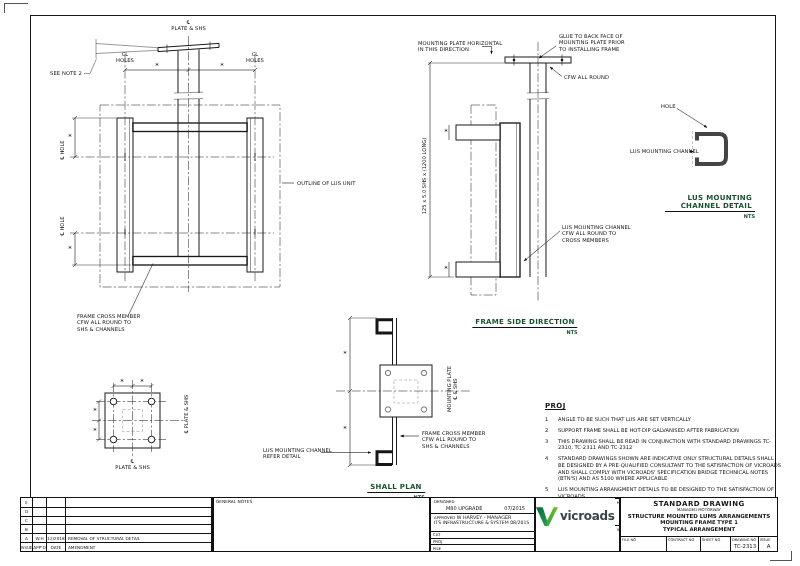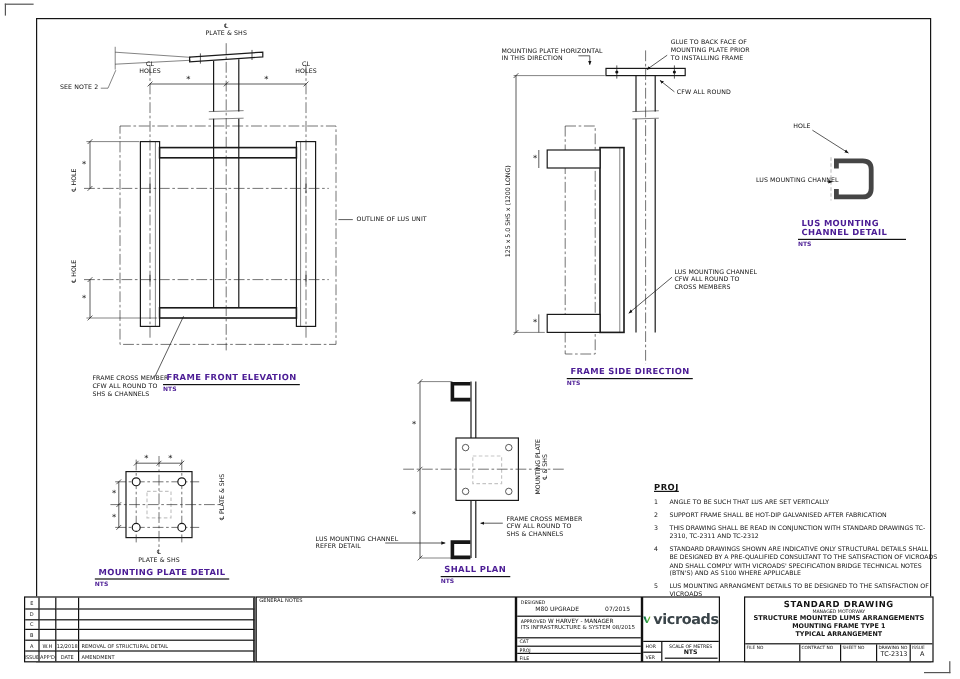--- a/index.html
+++ b/index.html
@@ -11,21 +11,21 @@
   .s1{stroke:#1a1a1a;stroke-width:1;fill:none}
   .s12{stroke:#1a1a1a;stroke-width:1.35;fill:none}
   .fW{fill:#fff}
   .cld{stroke:#2b2b2b;stroke-width:0.55;fill:none;stroke-dasharray:9 2.2 2.2 2.2}
   .ghost{stroke:#c5c5c5;stroke-width:1;fill:none;stroke-dasharray:3 2}
   .lbl{position:absolute;font-size:5.2px;line-height:1.22;white-space:pre-line;color:#111;letter-spacing:0.1px;}
   .ctr{transform:translateX(-50%);text-align:center;}
   .vlbl{position:absolute;font-size:5.2px;line-height:1.15;white-space:pre-line;color:#111;
         transform:translate(-50%,-50%) rotate(-90deg);text-align:center;}
   .star{position:absolute;font-size:7px;color:#111;transform:translate(-50%,-50%);}
-  .view-title{position:absolute;transform:translateX(-50%);text-align:left;color:#4c1d95;}
+  .view-title{position:absolute;transform:translateX(-50%);text-align:right;color:#14532d;margin-top:12px;}
   .vt-main{font-size:7px;font-weight:bold;letter-spacing:0.3px;border-bottom:1px solid #111;padding:0 3px 1px;}
   .vt-scale{font-size:5px;font-weight:bold;padding-top:1px;}
   #notes{position:absolute;left:545px;top:402px;width:237px;}
   .notes-h{font-size:7px;font-weight:bold;text-decoration:underline;margin-bottom:6px;letter-spacing:0.4px;}
   .note{display:flex;gap:7px;font-size:5.2px;line-height:1.3;margin-bottom:4px;}
   .note-num{width:6px;flex:none;}
   .note-txt{flex:1;}
   #border{position:absolute;left:30px;top:15px;width:746px;height:537px;border:1.8px solid #151515;box-sizing:border-box;}
   .trim{position:absolute;box-sizing:border-box;}
   #trim-tl{left:4px;top:3px;width:24px;height:10px;border-left:1px solid #555;border-top:1px solid #555;}
@@ -40,21 +40,21 @@
   .mini{font-size:3.9px;color:#111;display:block;}
   #desbox{left:430px;top:497px;width:105px;height:55px;display:flex;flex-direction:column;}
   .des-r1{height:16px;border-bottom:0.8px solid #111;padding:1px 3px;box-sizing:border-box;}
   .des-line{display:flex;justify-content:space-between;font-size:5px;padding:1px 6px 0 12px;}
   .des-r2{height:18px;border-bottom:0.8px solid #111;padding:1px 3px;box-sizing:border-box;font-size:4.8px;}
   .des-r2 .mini{display:inline;}
   .des-l2b{font-size:4.6px;}
   .des-r3{flex:1;display:flex;flex-direction:column;}
   .cpf{flex:1;font-size:3.9px;padding-left:2px;border-bottom:0.8px solid #111;display:flex;align-items:center;}
   .cpf.last{border-bottom:none;}
-  #logobox{left:535px;top:497px;width:65px;height:55px;display:flex;flex-direction:column;}
+  #logobox{left:535px;top:497px;width:85px;height:55px;display:flex;flex-direction:row;}
   .logo-area{height:36px;display:flex;align-items:center;justify-content:center;gap:2px;}
   .logo-word{font-size:12px;font-weight:bold;color:#3a4449;letter-spacing:-0.3px;}
   .scale-strip{flex:1;border-top:0.8px solid #111;display:flex;}
   .hv{width:15px;border-right:0.8px solid #111;display:flex;flex-direction:column;font-size:3.9px;}
   .hv>div{flex:1;padding:1px 0 0 2px;}
   .hv>div:first-child{border-bottom:0.8px solid #111;}
   .sc{flex:1;text-align:center;font-size:3.9px;padding-top:1px;}
   .sc-v{font-size:5.2px;font-weight:bold;border-bottom:0.9px solid #111;width:44px;margin:0 auto;padding-bottom:1px;}
   #titlebox{left:620px;top:497px;width:158px;height:55px;display:flex;flex-direction:column;}
   .tt-area{flex:1;text-align:center;padding-top:2px;line-height:1.18;}
@@ -229,24 +229,20 @@
 HOLES</div>
   <div class="lbl ctr" style="left:255px;top:51px;">CL
 HOLES</div>
   <div class="lbl" style="left:50px;top:70px;">SEE NOTE 2</div>
   <div class="lbl" style="left:297px;top:180px;">OUTLINE OF LUS UNIT</div>
   <div class="vlbl" style="left:63px;top:150px;">℄ HOLE</div>
   <div class="vlbl" style="left:63px;top:226px;">℄ HOLE</div>
   <div class="lbl" style="left:77px;top:313px;">FRAME CROSS MEMBER
 CFW ALL ROUND TO
 SHS &amp; CHANNELS</div>
-  <div class="view-title" style="left:193px;top:311px;">
-    <div class="vt-main">FRAME FRONT ELEVATION</div>
-    <div class="vt-scale">NTS</div>
-  </div>
 
   <div class="lbl" style="left:418px;top:40px;">MOUNTING PLATE HORIZONTAL
 IN THIS DIRECTION</div>
   <div class="lbl" style="left:559px;top:33px;">GLUE TO BACK FACE OF
 MOUNTING PLATE PRIOR
 TO INSTALLING FRAME</div>
   <div class="lbl" style="left:564px;top:74px;">CFW ALL ROUND</div>
   <div class="vlbl" style="left:425px;top:176px;">125 x 5.0 SHS x (1200 LONG)</div>
   <div class="lbl" style="left:562px;top:224px;">LUS MOUNTING CHANNEL
 CFW ALL ROUND TO
@@ -259,24 +255,20 @@
   <div class="lbl" style="left:661px;top:103px;">HOLE</div>
   <div class="lbl" style="left:630px;top:148px;">LUS MOUNTING CHANNEL</div>
   <div class="view-title" style="left:710px;top:182px;">
     <div class="vt-main">LUS MOUNTING CHANNEL DETAIL</div>
     <div class="vt-scale">NTS</div>
   </div>
 
   <div class="vlbl" style="left:187px;top:414px;">℄ PLATE &amp; SHS</div>
   <div class="lbl ctr" style="left:132.5px;top:458px;">℄
 PLATE &amp; SHS</div>
-  <div class="view-title" style="left:135px;top:473px;">
-    <div class="vt-main">MOUNTING PLATE DETAIL</div>
-    <div class="vt-scale">NTS</div>
-  </div>
 
   <div class="vlbl" style="left:453px;top:389px;">MOUNTING PLATE
 ℄ &amp; SHS</div>
   <div class="lbl" style="left:422px;top:430px;">FRAME CROSS MEMBER
 CFW ALL ROUND TO
 SHS &amp; CHANNELS</div>
   <div class="lbl" style="left:263px;top:447px;">LUS MOUNTING CHANNEL
 REFER DETAIL</div>
   <div class="view-title" style="left:396px;top:471px;">
     <div class="vt-main">SHALL PLAN</div>

